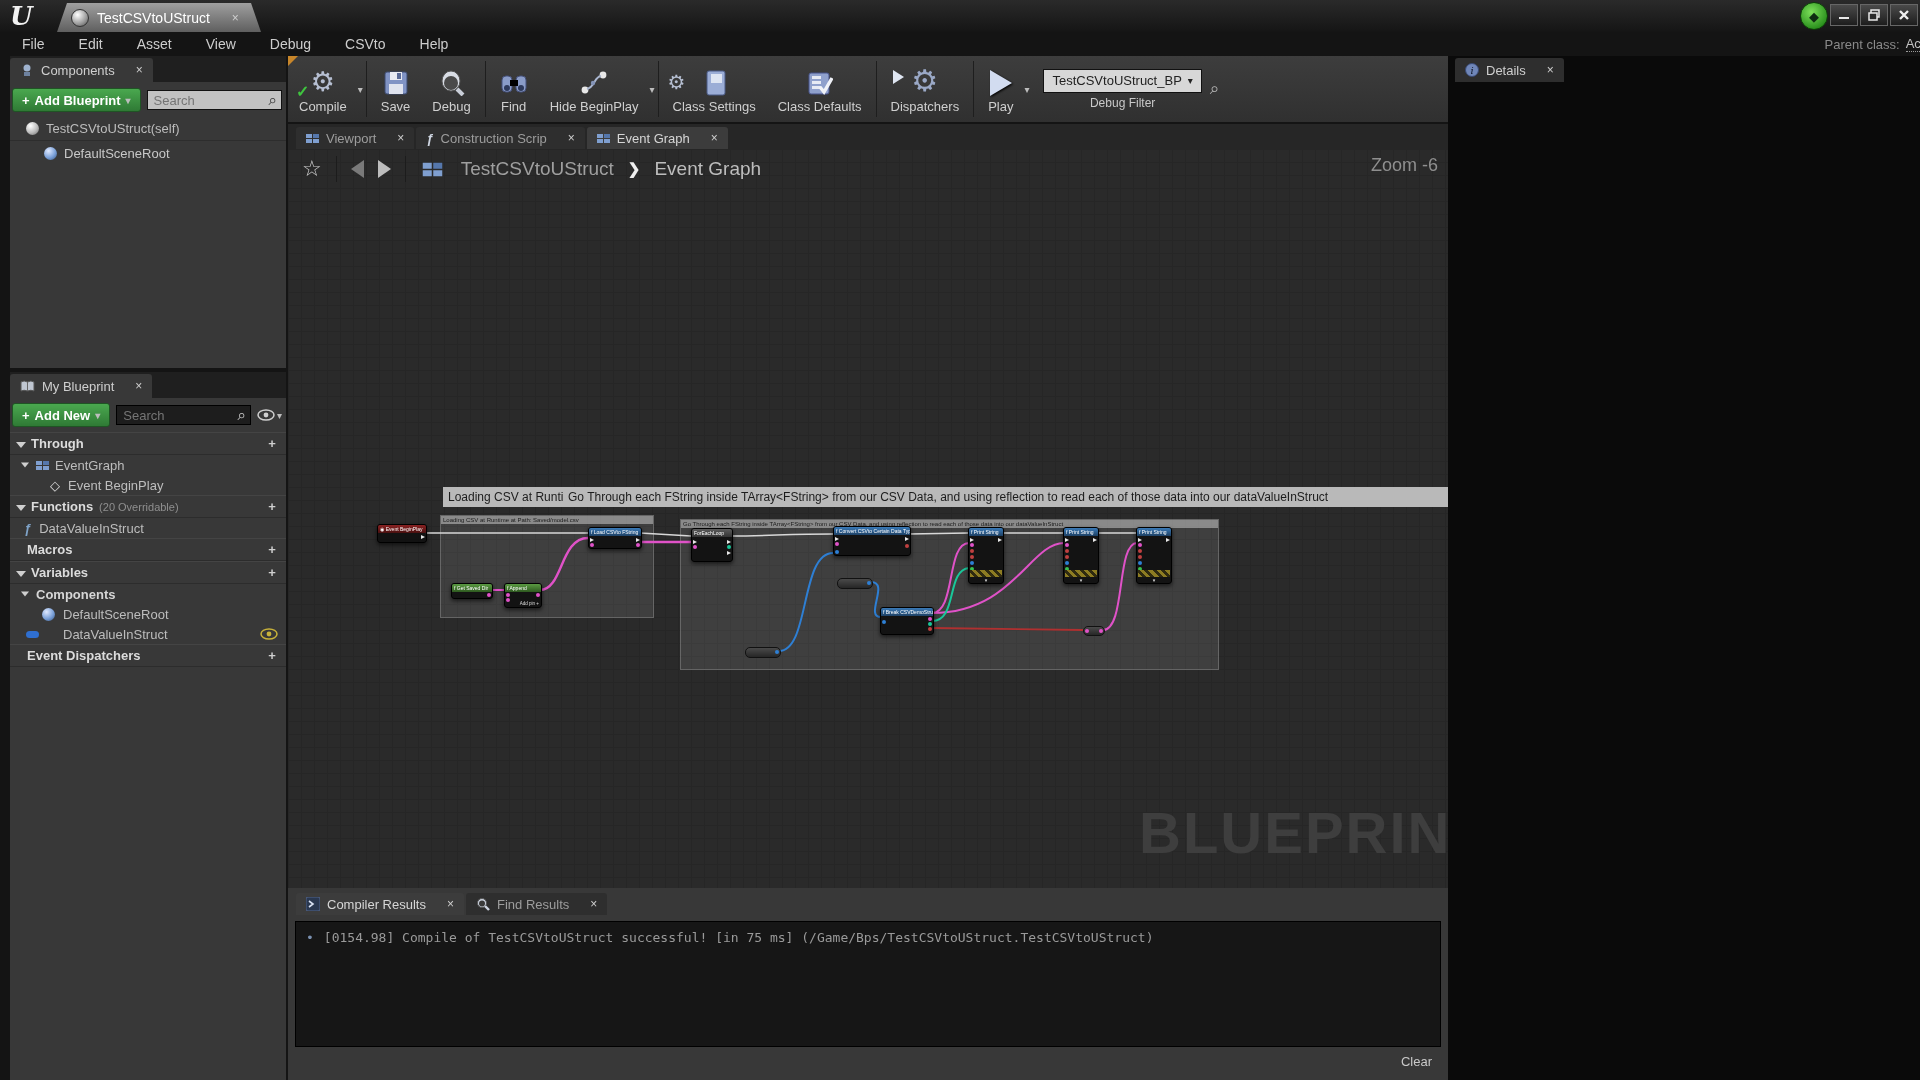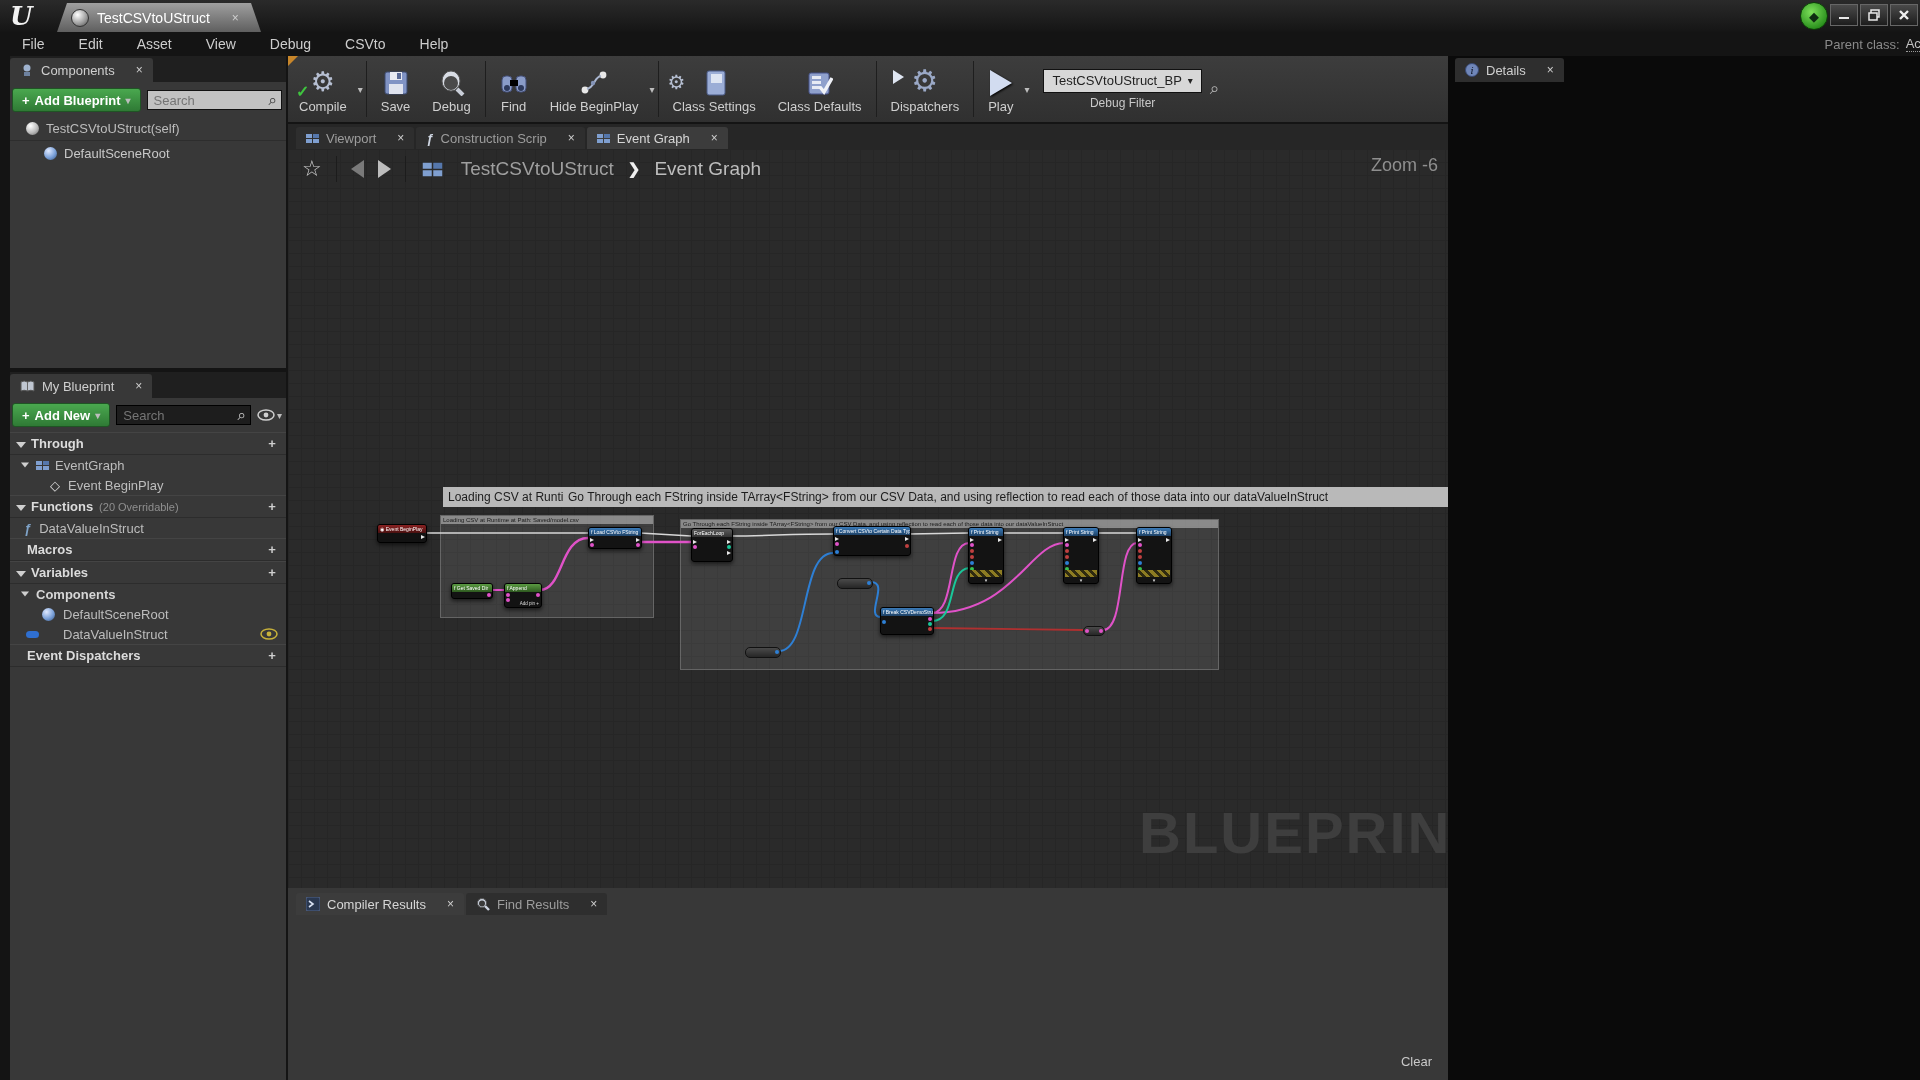--- a/index.html
+++ b/index.html
@@ -536,20 +536,23 @@
       <div class="doctab">
         <svg width="14" height="14">
             <circle cx="6" cy="6" r="4.5" fill="#cfd6e2" stroke="#555"></circle>
             <circle cx="6" cy="6.5" r="3" fill="#3a3a3a"></circle>
             <line x1="9" y1="9" x2="13" y2="13" stroke="#cfd6e2" stroke-width="2.4"></line>
           </svg>
         <span>Find Results</span>
         <span class="tabclose">×</span>
       </div>
     </div>
+    <div id="logbox" class="abs">
+      <span style="color:#7a90b0;margin-right:10px;">•</span><span>[0154.98] Compile of TestCSVtoUStruct successful! [in 75 ms] (/Game/Bps/TestCSVtoUStruct.TestCSVtoUStruct)</span>
+    </div>
     <div id="clearbtn" class="abs">Clear</div>
   </div>
 
   <div id="rightcol" class="abs">
     <div class="paneltabstrip" style="width:100%;height:26px;background:#0a0a0a;">
       <div class="paneltab" style="background:#2e2e2e;margin-left:7px;">
         <svg width="14" height="14">
             <circle cx="7" cy="7" r="6.5" fill="#6f86b8" stroke="#3a4a74"></circle>
             <text x="7" y="11" text-anchor="middle" font-size="10" font-family="DejaVu Serif" font-style="italic" fill="#0f1626">i</text>
           </svg>

